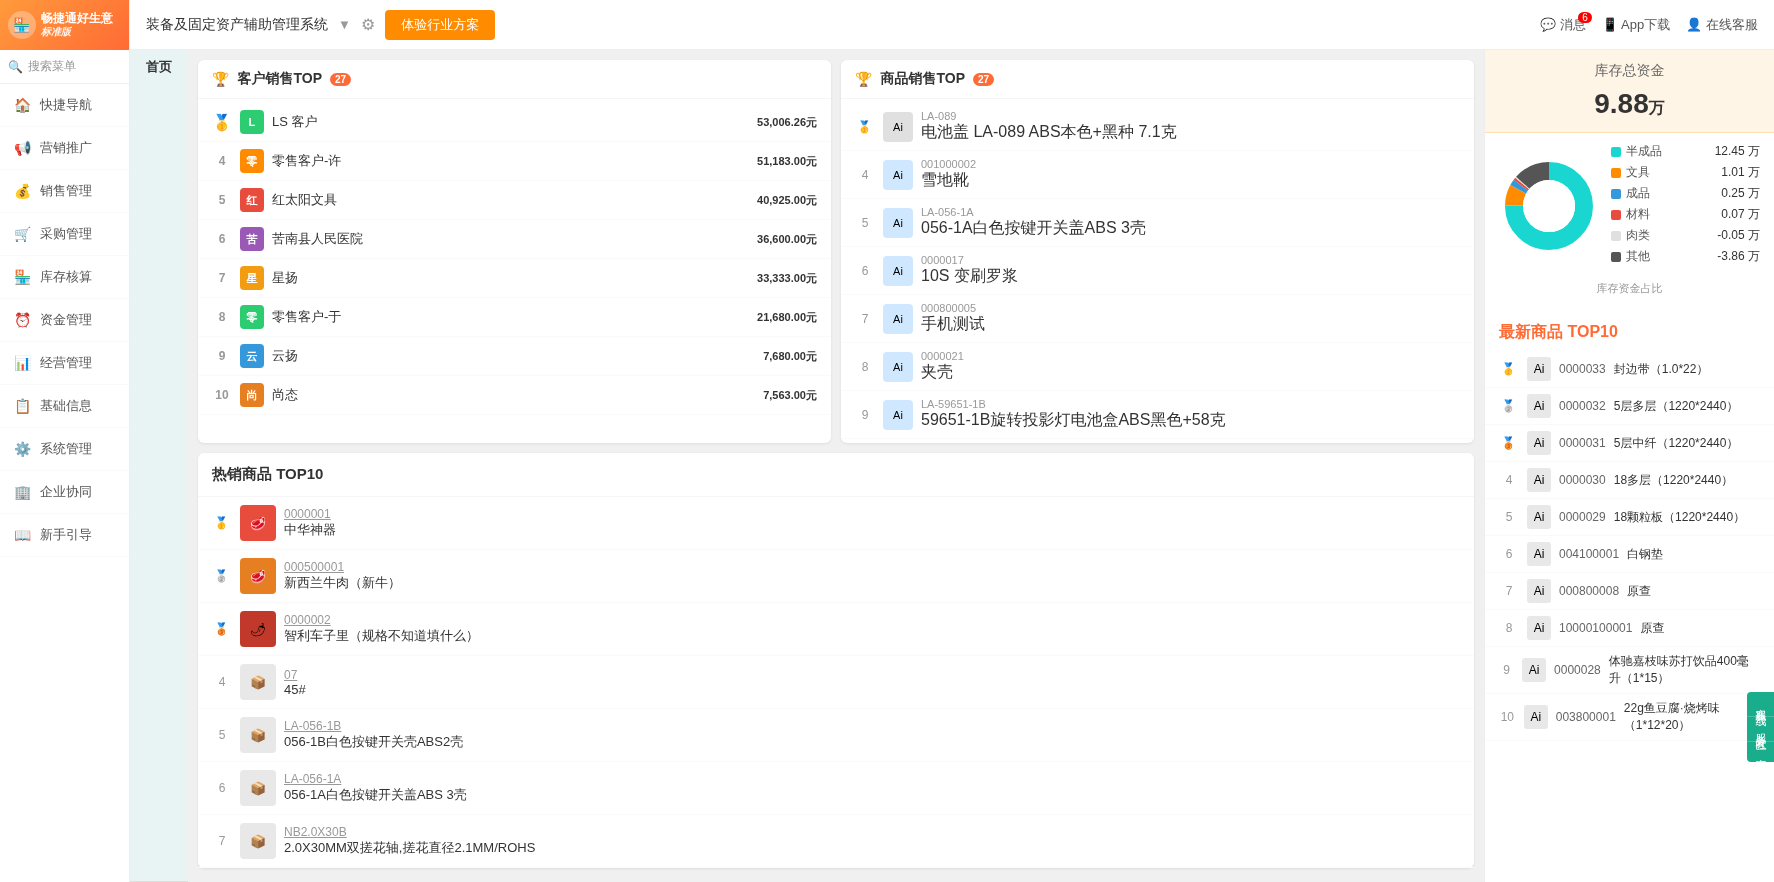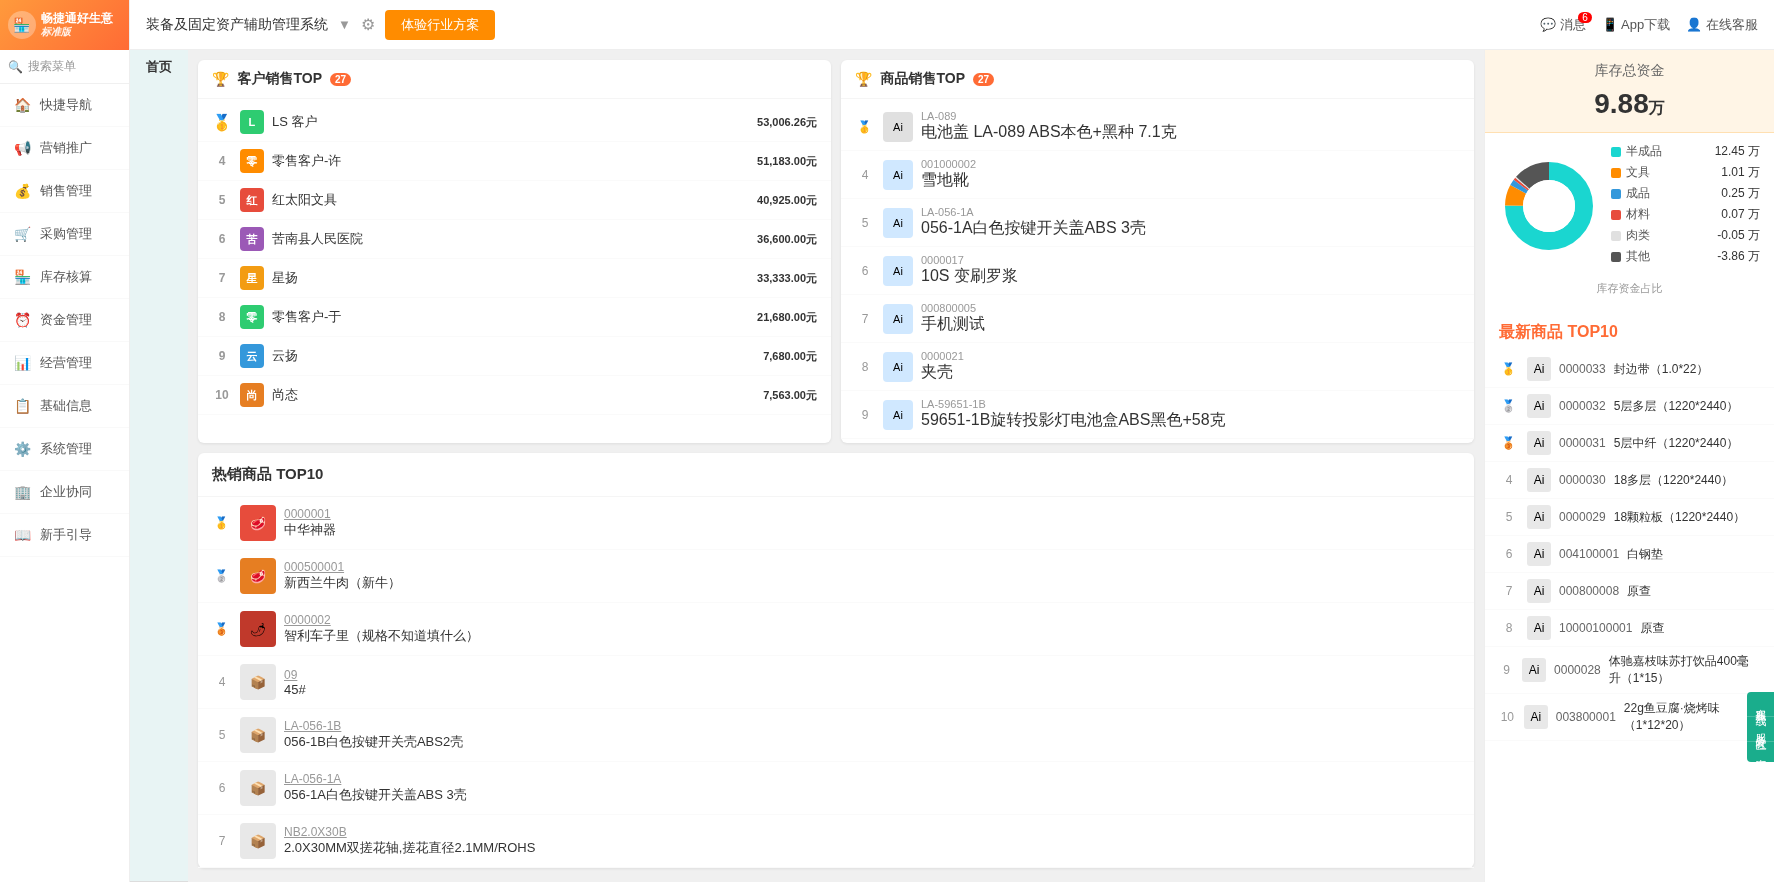--- a/index.html
+++ b/index.html
@@ -477,21 +477,21 @@
               <div class="hot-img" style="background:#c0392b;">🌶</div>
               <div class="hot-info">
                 <div class="hot-code">0000002</div>
                 <div class="hot-name">智利车子里（规格不知道填什么）</div>
               </div>
             </div>
             <div class="hot-item">
               <span class="hot-rank">4</span>
               <div class="hot-img">📦</div>
               <div class="hot-info">
-                <div class="hot-code">09</div>
+                <div class="hot-code">07</div>
                 <div class="hot-name">45#</div>
               </div>
             </div>
             <div class="hot-item">
               <span class="hot-rank">5</span>
               <div class="hot-img">📦</div>
               <div class="hot-info">
                 <div class="hot-code">LA-056-1B</div>
                 <div class="hot-name">056-1B白色按键开关壳ABS2壳</div>
               </div>

